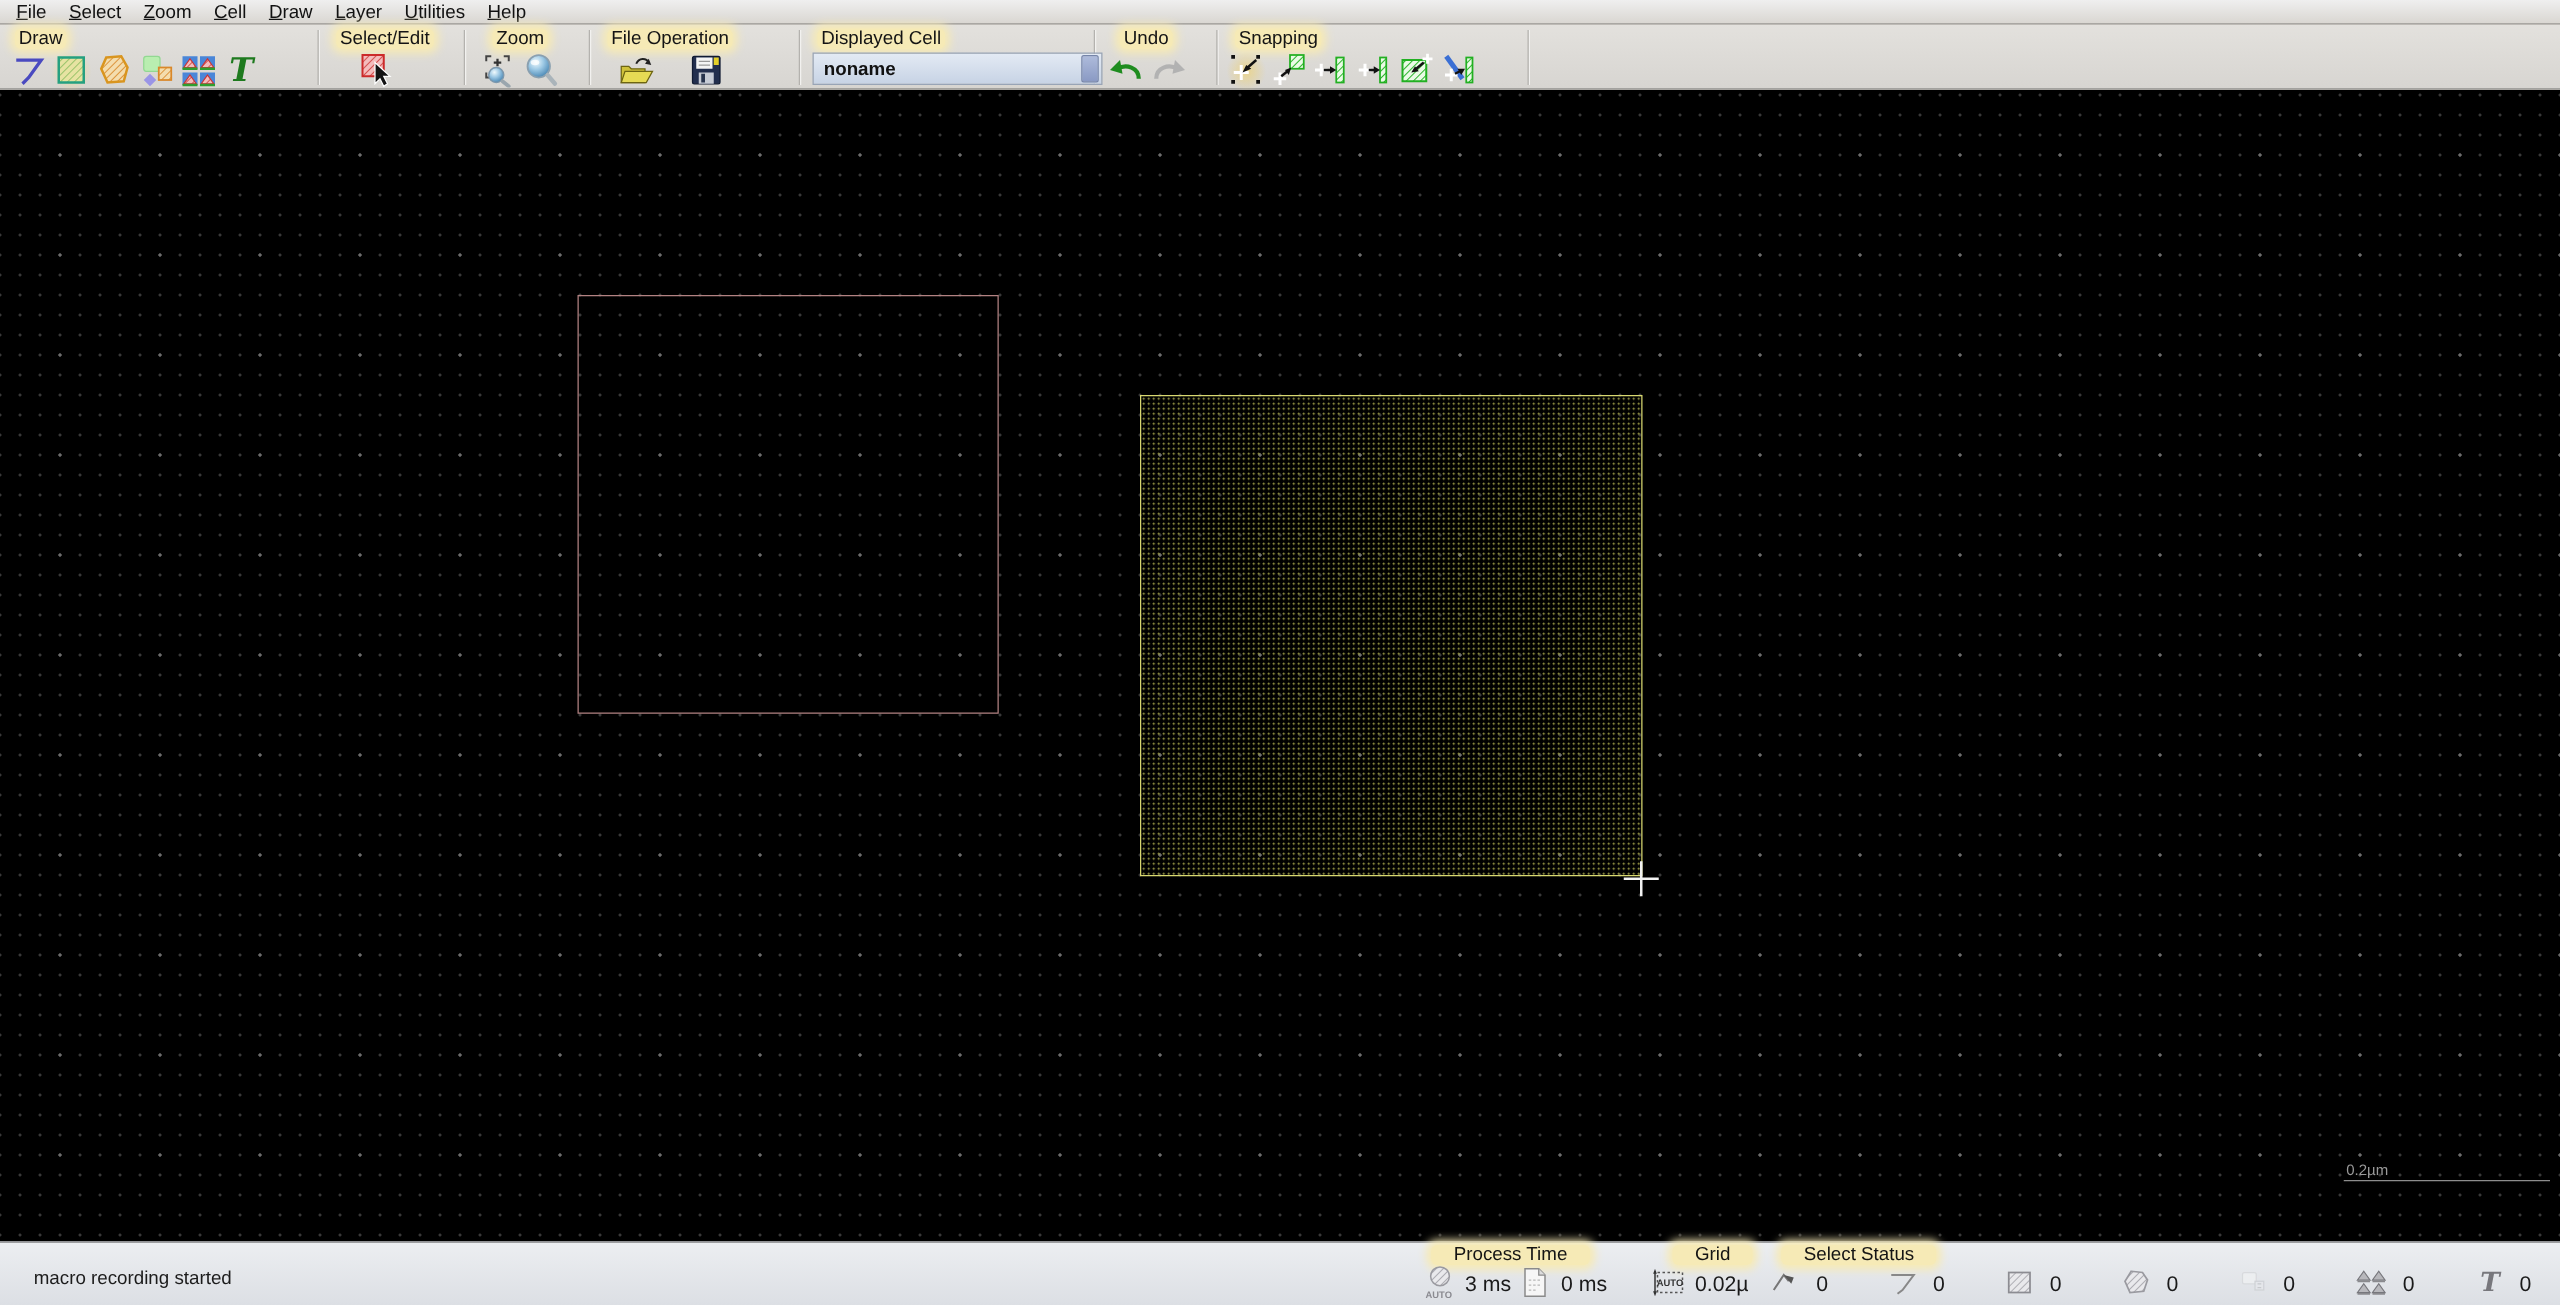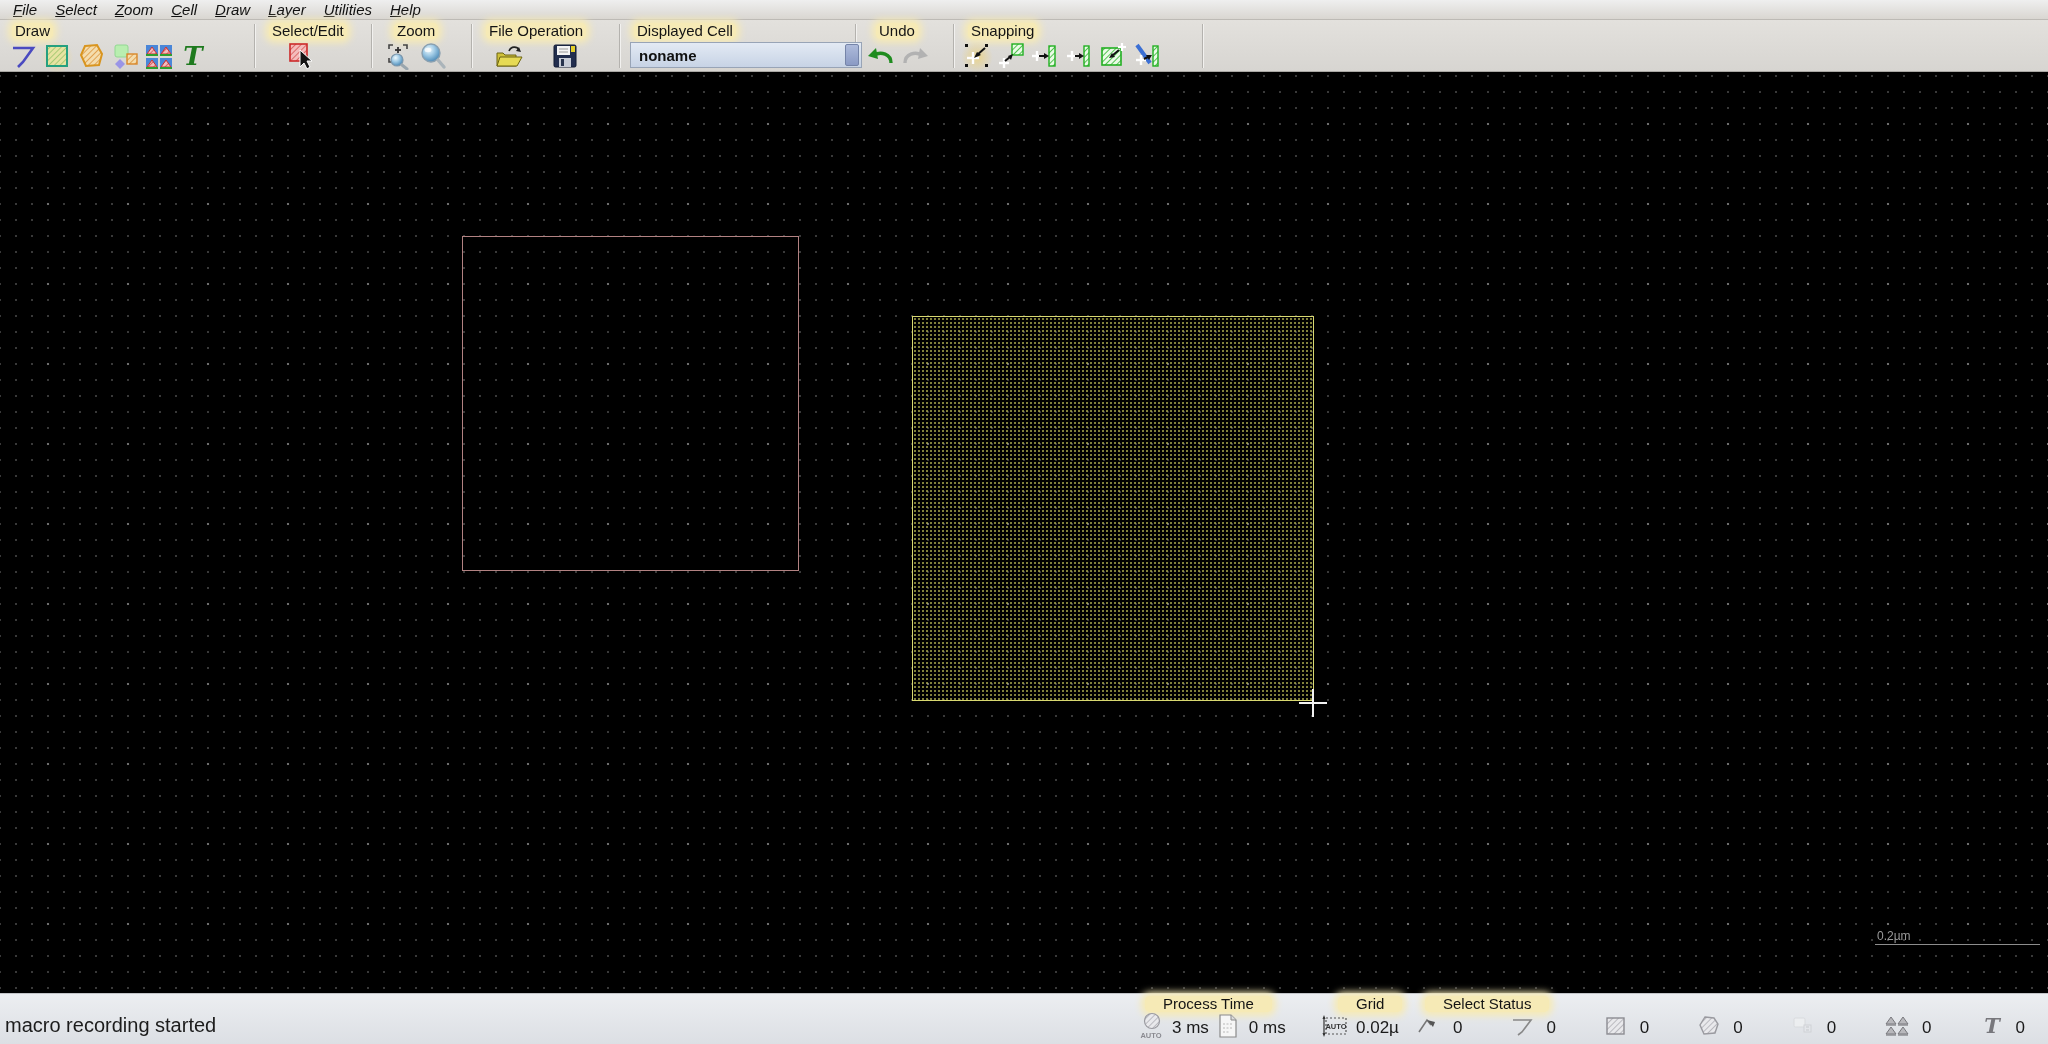--- a/index.html
+++ b/index.html
@@ -7,21 +7,21 @@
   body { font-family: "Liberation Sans", sans-serif; background: #000; position: relative; }
 
   
   .menubar {
     position: absolute; left: 0; top: 0; width: 2048px; height: 20px;
     background: linear-gradient(#efefef, #d9d6d1);
     border-bottom: 1px solid #bdbab5;
     display: flex; align-items: center; padding-left: 4px;
   }
   .menu-item {
-    font-size: 15px; color: #111; padding: 1px 9px; cursor: default; white-space: nowrap; font-style: italic;
+    font-size: 15px; color: #111; padding: 1px 9px; cursor: default; white-space: nowrap;
   }
   .menu-item u { text-decoration: underline; }
 
   
   .toolbar {
     position: absolute; left: 0; top: 20px; width: 2048px; height: 52px;
     background: linear-gradient(#e3e1dd, #d7d5d1);
     border-bottom: 1px solid #a9a7a3;
     display: flex;
   }
@@ -79,21 +79,21 @@
   .scalebar { position: absolute; right: 8px; bottom: 48px; width: 165px; }
   .scalebar .scale-label { font-size: 12px; color: #9a9a9a; margin-left: 2px; margin-bottom: 1px; }
   .scalebar .scale-line { width: 165px; border-top: 1px solid #8d8d8d; }
 
   
   .statusbar {
     position: absolute; left: 0; top: 993px; width: 2048px; height: 51px;
     background: linear-gradient(#eceef1, #dcdfe4);
     border-top: 1px solid #c2c4c8;
   }
-  .status-msg { position: absolute; left: 5px; top: 20px; font-size: 20px; color: #1c1c1c; }
+  .status-msg { position: absolute; left: 27px; top: 20px; font-size: 15px; color: #1c1c1c; }
   .sb-group { position: absolute; top: 0; height: 51px; }
   .sb-label {
     position: absolute; top: 2px; font-size: 15px; color: #141414;
     background: #f6eab6; box-shadow: 0 0 7px 4px #f6eab6; border-radius: 5px;
     padding: 0 18px; white-space: nowrap; line-height: 16px;
   }
   .sb-row { position: absolute; top: 20px; display: flex; align-items: center; height: 28px; }
   .sb-val { font-size: 17px; color: #1a1a1a; white-space: nowrap; }
   .sb-pair { display: flex; align-items: center; }
   .sb-pair svg { margin-right: 12px; }
@@ -231,21 +231,21 @@
             <circle cx="12" cy="11" r="9" fill="url(#lensGrad)" stroke="#8aa0b0" stroke-width="1.4"></circle>
             <ellipse cx="9" cy="8" rx="3.4" ry="2.2" fill="rgba(255,255,255,0.75)"></ellipse>
             <line x1="19" y1="18" x2="25" y2="25" stroke="#aab4ba" stroke-width="3.4" stroke-linecap="round"></line>
           </svg></span>
         </button>
       </div>
     </div>
 
     <div class="tb-sep"></div>
 
-    <div class="tb-section" style="width:144px">
+    <div class="tb-section" style="width:164px">
       <div class="tb-label">File Operation</div>
       <div class="tb-icons" style="left:18px">
         <button class="tb-btn" style="margin-right:22px">
           <span><svg width="30" height="28" viewBox="0 0 30 28">
             <path d="M15,9 C17,4 23,4 25,8" stroke="#222" stroke-width="1.6" fill="none"></path>
             <polygon points="25,5 27,10 22,9" fill="#222"></polygon>
             <path d="M3,11 L3,24 L22,24 L22,13 L11,13 L9,11 Z" fill="#cfc13a" stroke="#6d6512" stroke-width="1"></path>
             <polygon points="6,15 28,15 23,24 3,24" fill="#e6da54" stroke="#6d6512" stroke-width="1"></polygon>
           </svg></span>
         </button>

